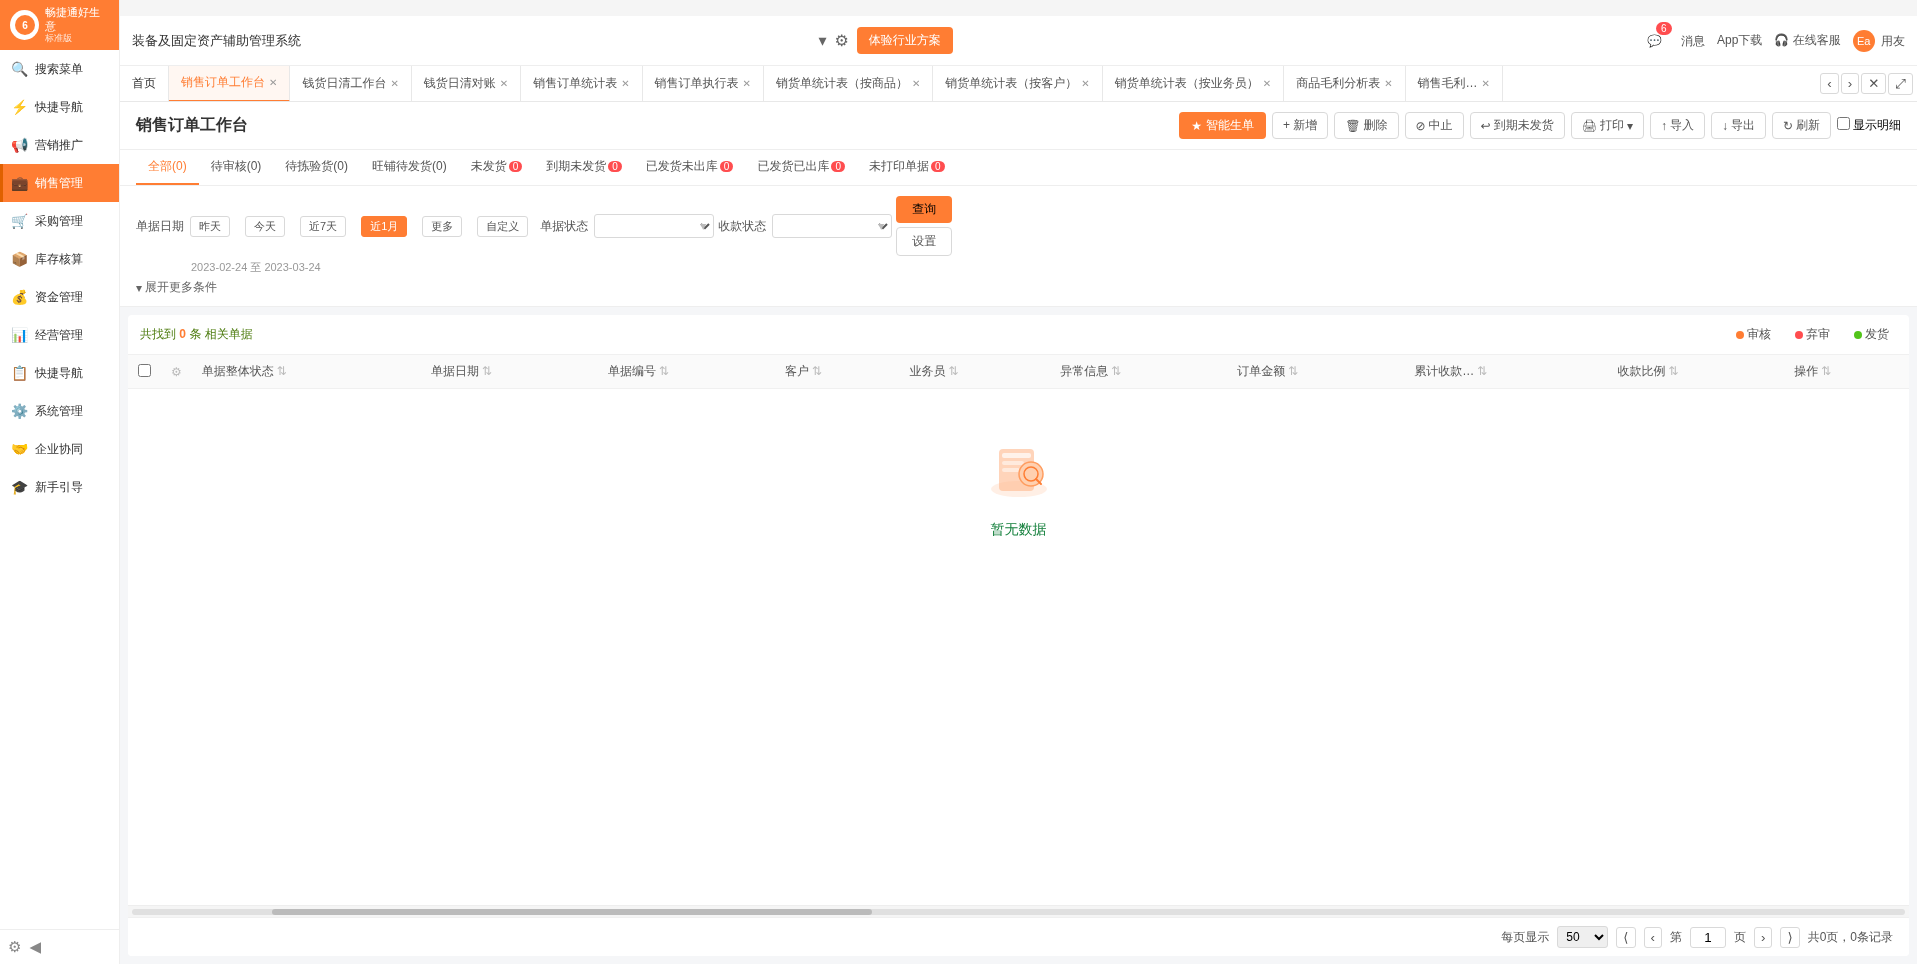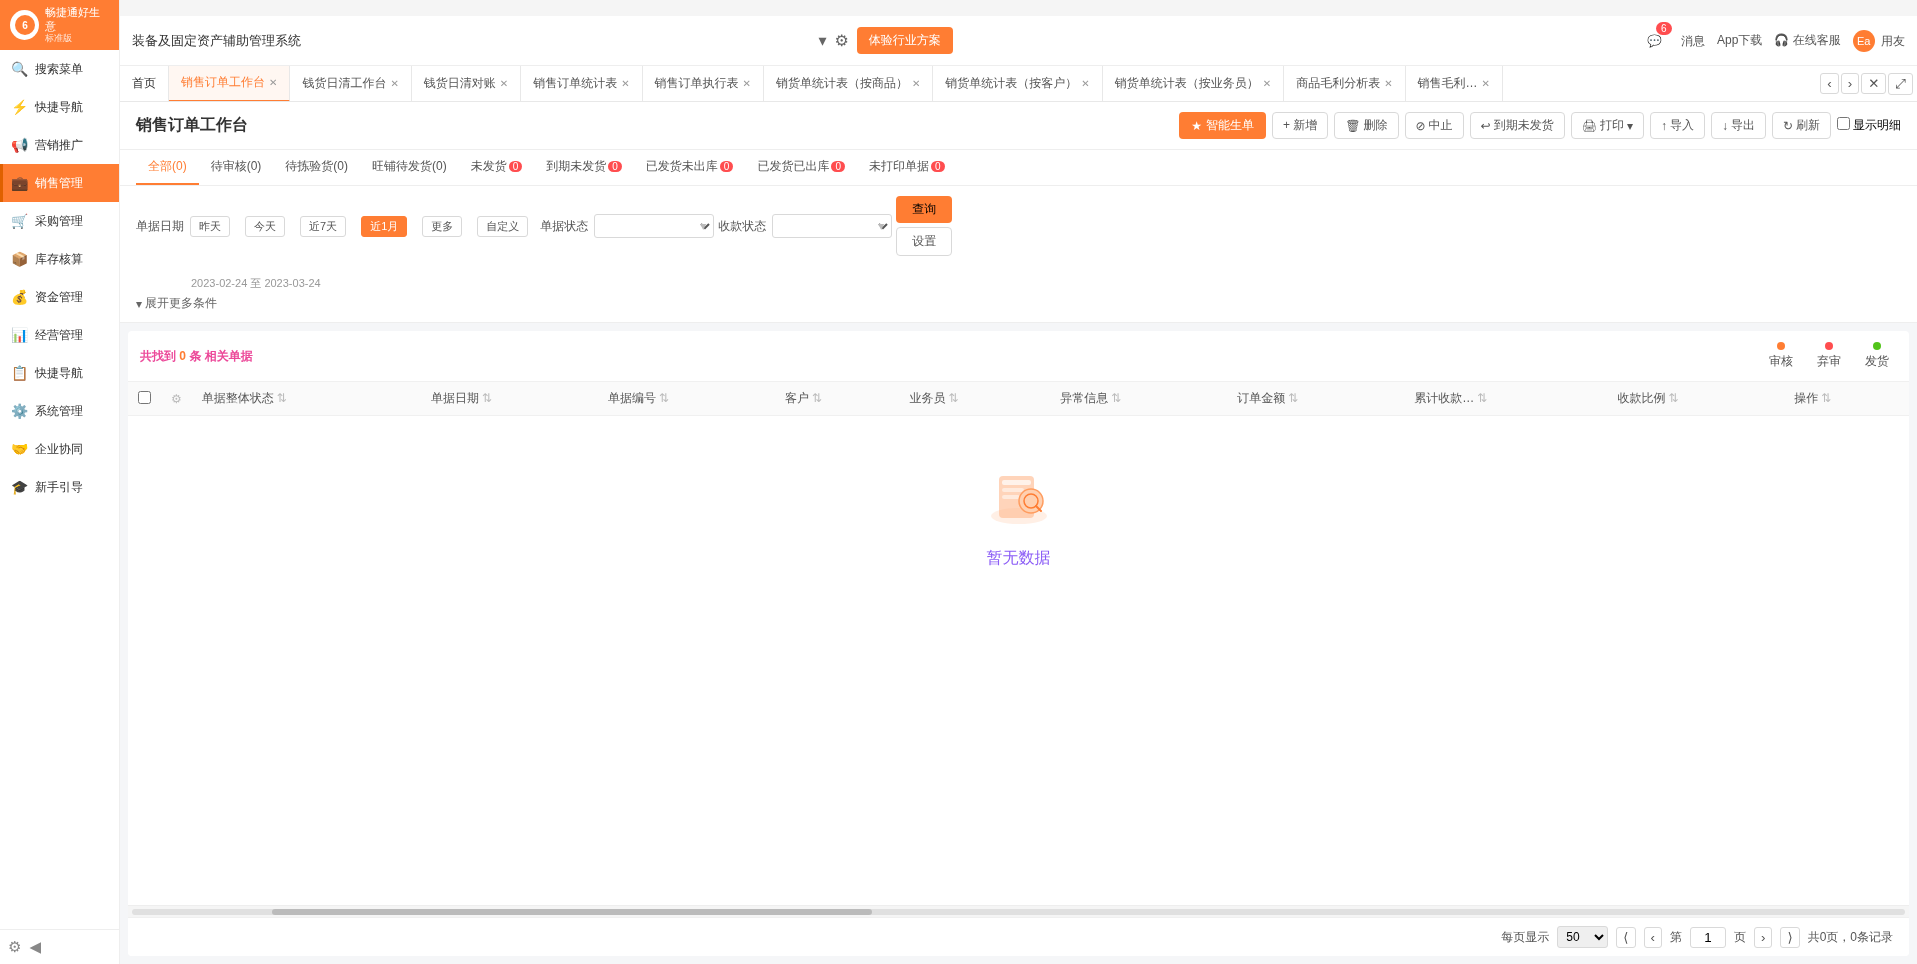--- a/index.html
+++ b/index.html
@@ -61,38 +61,38 @@
     .filter-select { border: 1px solid #d9d9d9; border-radius: 3px; padding: 3px 8px; font-size: 12px; color: #555; background: #fff; min-width: 120px; }
     .expand-btn { color: #666; font-size: 12px; cursor: pointer; display: flex; align-items: center; gap: 3px; margin: 4px auto 0; text-align: center; }
     .btn-query { background: #ff7d33; color: #000000; border: none; padding: 5px 16px; border-radius: 4px; cursor: pointer; font-size: 12px; }
     .btn-settings { border: 1px solid #d9d9d9; background: #fff; color: #555; padding: 5px 10px; border-radius: 4px; cursor: pointer; font-size: 12px; }
     .filter-actions { display: flex; flex-direction: column; gap: 4px; }
 
     
     .table-area { flex: 1; background: #fff; margin: 8px; border-radius: 4px; display: flex; flex-direction: column; overflow: hidden; }
     .table-toolbar { padding: 8px 12px; display: flex; align-items: center; justify-content: space-between; border-bottom: 1px solid #f0f0f0; flex-shrink: 0; }
     .table-count { font-size: 12px; color: #555; }
-    .table-count span { color: #ec4899; font-weight: 700; }
+    .table-count span { color: #4d7c0f; font-weight: 400; }
     .table-ops { display: flex; gap: 8px; }
-    .table-op-btn { display: flex; align-items: center; gap: 3px; color: #555; font-size: 12px; cursor: pointer; padding: 3px 8px; flex-direction: column; }
+    .table-op-btn { display: flex; align-items: center; gap: 3px; color: #555; font-size: 12px; cursor: pointer; padding: 3px 8px; }
     .table-op-btn .dot { width: 8px; height: 8px; border-radius: 50%; display: inline-block; }
     .dot-orange { background: #ff7d33; }
     .dot-red { background: #ff4d4f; }
     .dot-green { background: #52c41a; }
 
     
     .data-table { width: 100%; border-collapse: collapse; font-size: 12px; }
     .data-table th { background: #fafafa; border-bottom: 1px solid #f0f0f0; padding: 8px 10px; text-align: left; color: #555; font-weight: normal; white-space: nowrap; }
     .data-table th .sort-icon { color: #bbb; margin-left: 3px; }
     .table-scroll { flex: 1; overflow: auto; }
 
     
     .empty-state { display: flex; flex-direction: column; align-items: center; justify-content: center; flex: 1; padding: 40px; }
     .empty-icon { width: 80px; height: 80px; margin-bottom: 12px; }
-    .empty-text { color: #8b5cf6; font-size: 16px; font-family: Liberation Serif, serif; }
+    .empty-text { color: #15803d; font-size: 14px; font-family: Liberation Serif, serif; }
 
     
     .pagination { padding: 8px 16px; display: flex; align-items: center; justify-content: flex-end; gap: 8px; border-top: 1px solid #f0f0f0; font-size: 12px; color: #555; flex-shrink: 0; background: #fff; }
     .page-size-select { border: 1px solid #d9d9d9; border-radius: 3px; padding: 2px 4px; font-size: 12px; }
     .page-btn { border: 1px solid #d9d9d9; background: #fff; padding: 2px 6px; border-radius: 3px; cursor: pointer; color: #555; }
     .page-input { border: 1px solid #d9d9d9; border-radius: 3px; width: 36px; text-align: center; padding: 2px 4px; }
 
     
     ::-webkit-scrollbar { width: 6px; height: 6px; }
     ::-webkit-scrollbar-thumb { background: #ccc; border-radius: 3px; }
@@ -328,21 +328,21 @@
         <div class="filter-item">
           <span class="filter-label">收款状态</span>
           <select class="filter-select"><option></option></select>
           <span style="color:#bbb;margin-left:-20px;pointer-events:none">▾</span>
         </div>
         <div class="filter-actions">
           <button class="btn-query">查询</button>
           <button class="btn-settings">设置</button>
         </div>
       </div>
-      <div style="margin-top:20px">
+      <div style="margin-top:4px">
         <span style="font-size:11px;color:#999;margin-left:55px">2023-02-24 至 2023-03-24</span>
       </div>
       <div style="text-align:center;margin-top:4px">
         <span class="expand-btn">
           <span>▾</span>
           <span>展开更多条件</span>
         </span>
       </div>
     </div>
 

